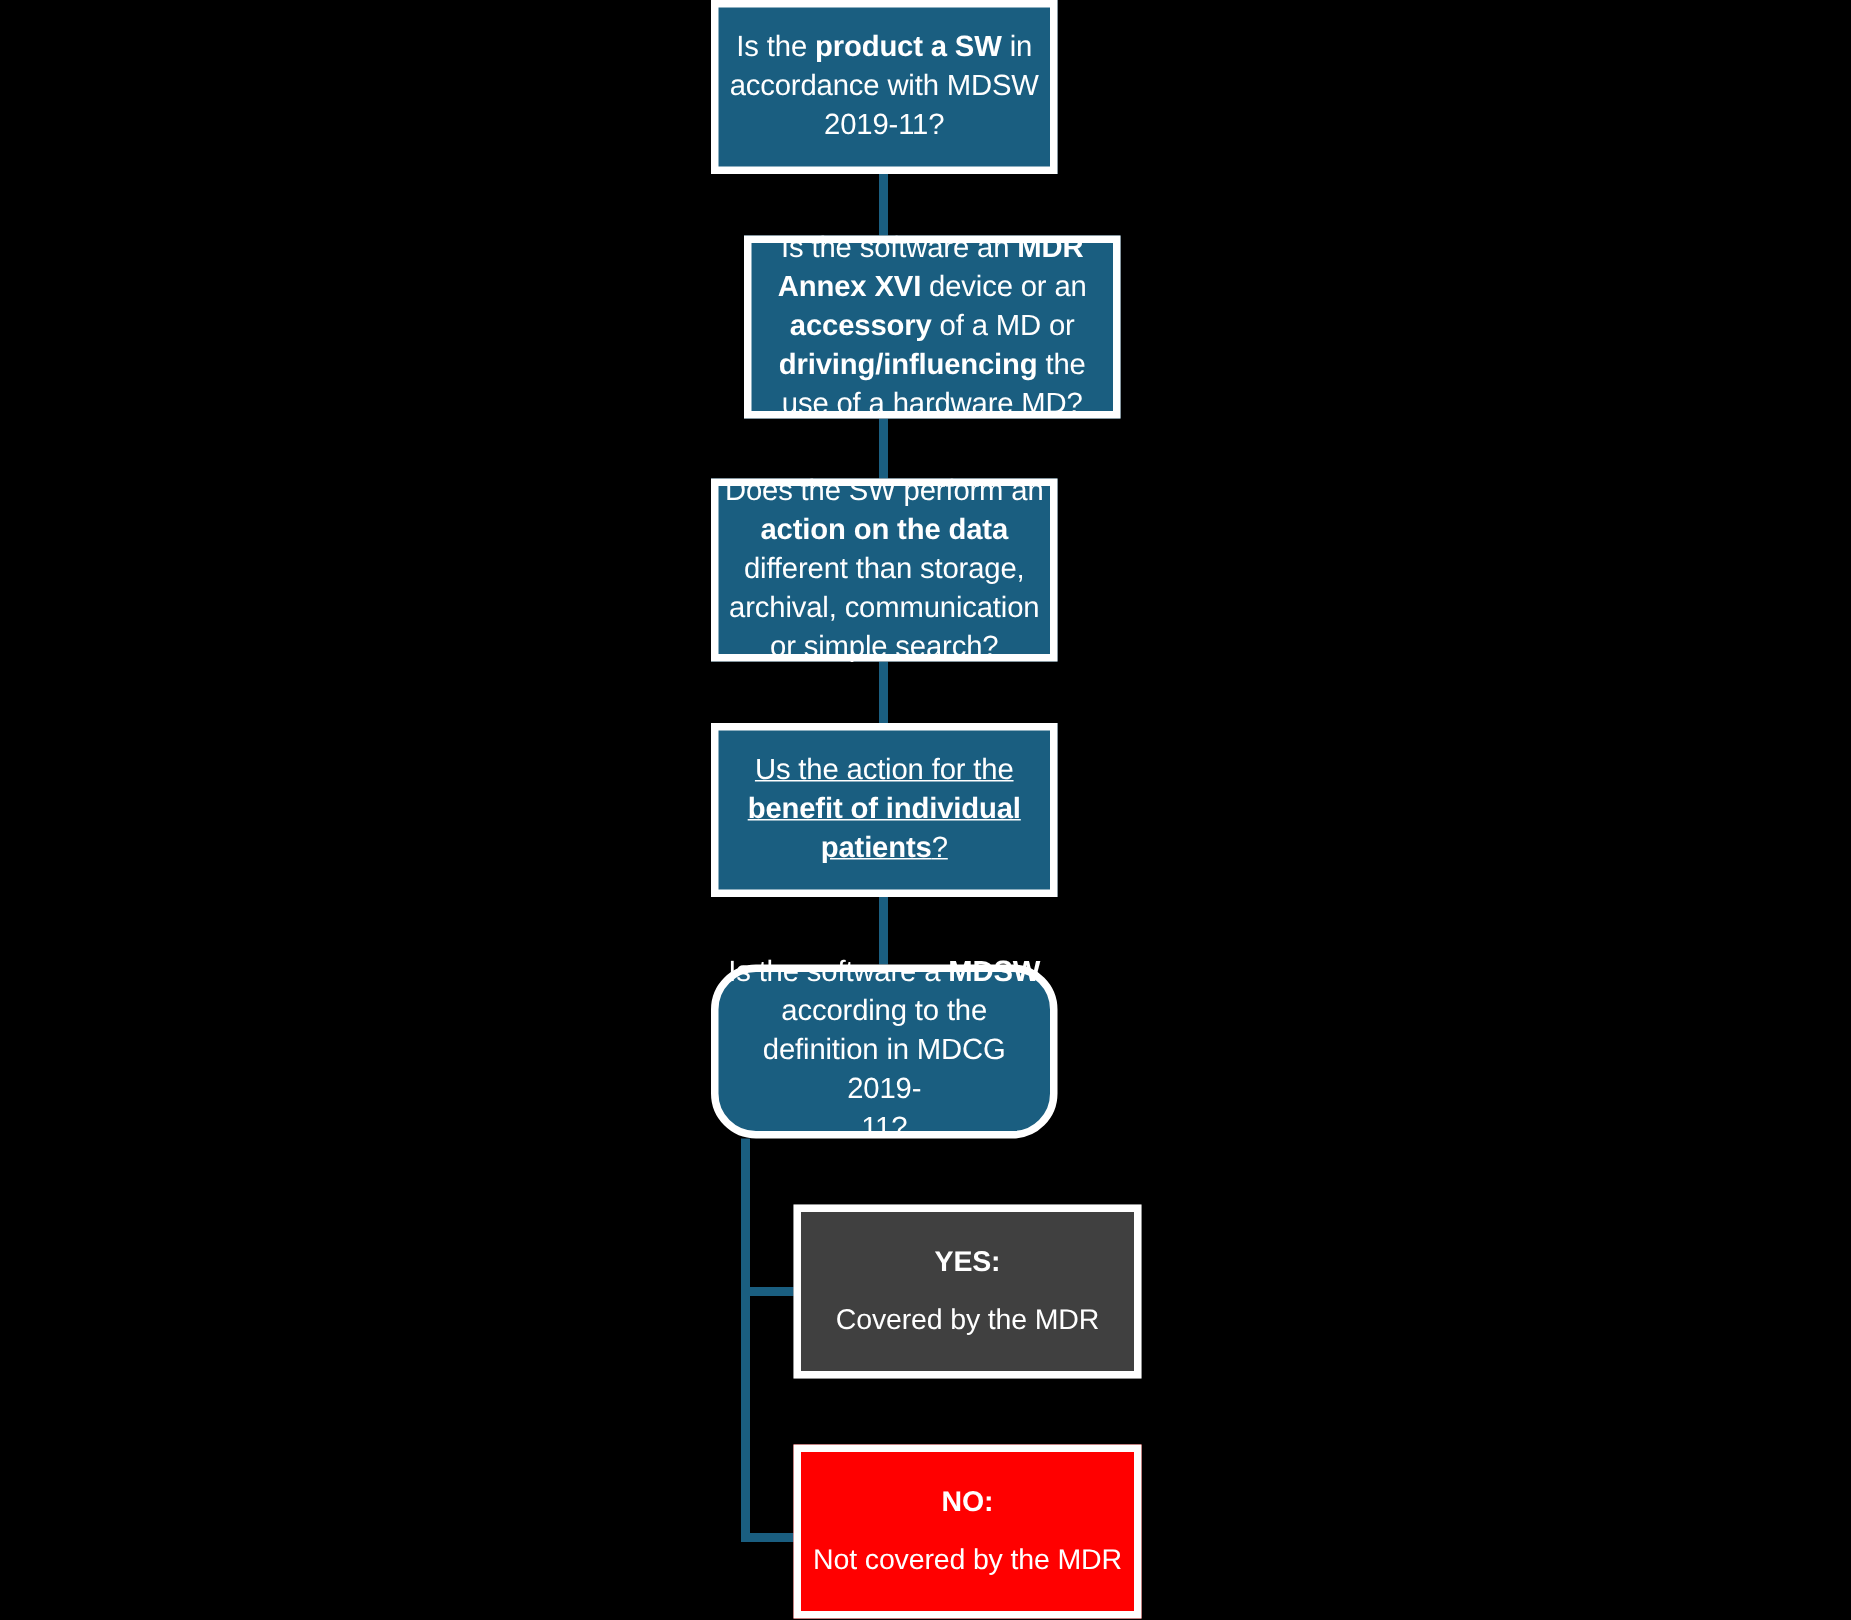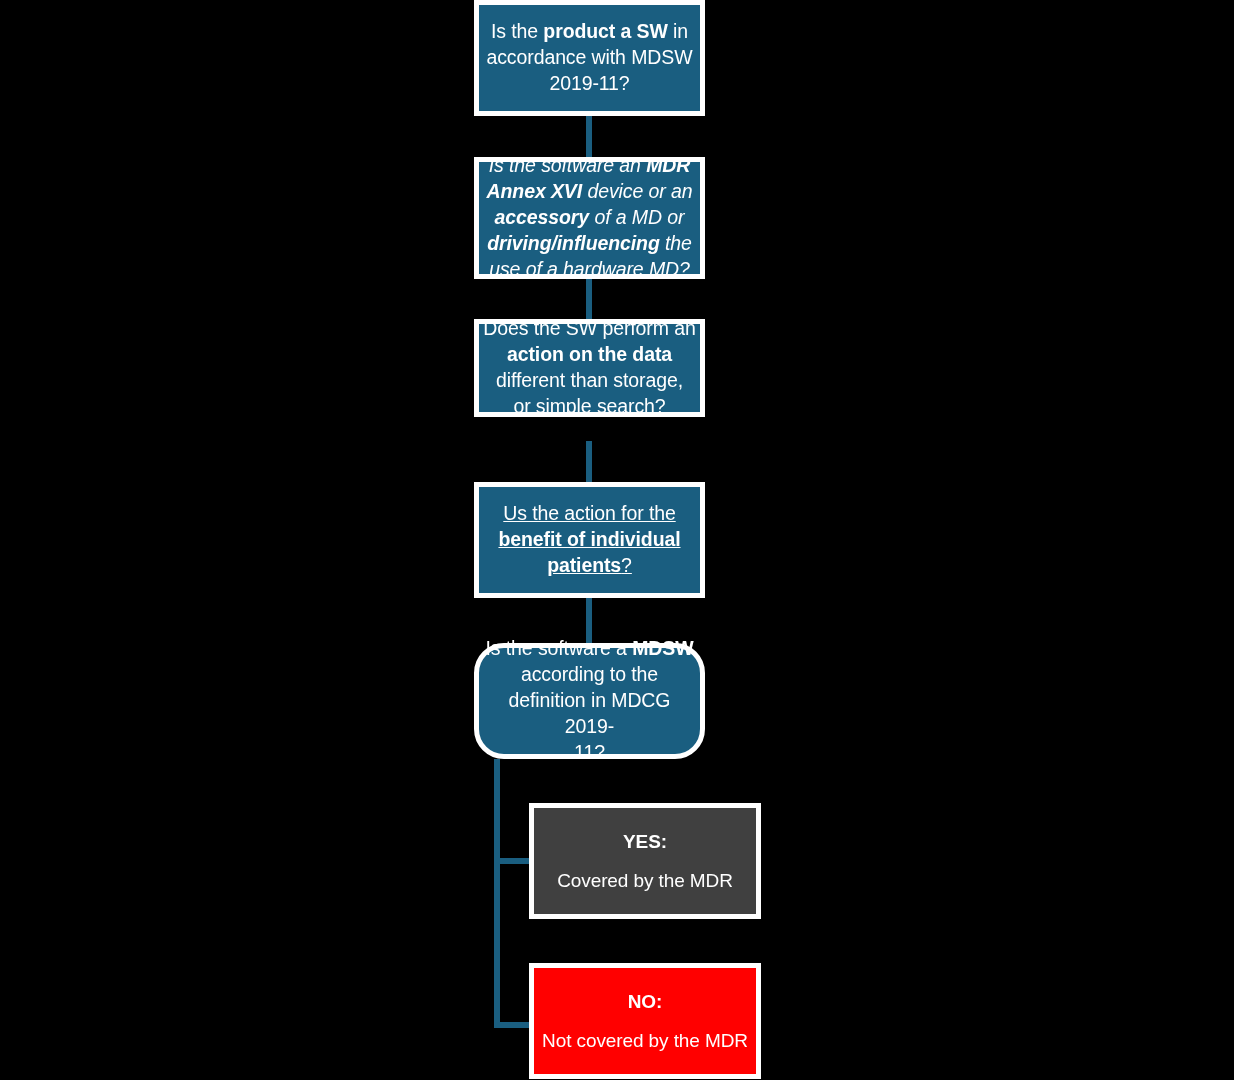--- a/index.html
+++ b/index.html
@@ -68,22 +68,22 @@
   .outcome-head {
     font-weight: 700;
     margin-bottom: 14px;
   }
   .outcome-body {
     font-weight: 400;
   }
 
   
   #node-1 { left: 474px; top: 0px;   width: 231px; height: 116px; }
-  #node-2 { left: 474px; top: 157px; width: 231px; height: 122px; font-style: italic; }
-  #node-3 { left: 474px; top: 319px; width: 231px; height: 98px; }
+  #node-2 { left: 496px; top: 157px; width: 251px; height: 122px; }
+  #node-3 { left: 474px; top: 319px; width: 231px; height: 122px; }
   #node-4 { left: 474px; top: 482px; width: 231px; height: 116px; text-decoration: underline; }
   #node-5 { left: 474px; top: 643px; width: 231px; height: 116px; border-radius: 30px; }
   #node-yes { left: 529px; top: 803px;  width: 232px; height: 116px; }
   #node-no  { left: 529px; top: 963px;  width: 232px; height: 116px; }
 
   
   #conn-1-2 { left: 586px; top: 116px; height: 41px; }
   #conn-2-3 { left: 586px; top: 279px; height: 40px; }
   #conn-3-4 { left: 586px; top: 441px; height: 41px; }
   #conn-4-5 { left: 586px; top: 598px; height: 45px; }
@@ -115,20 +115,21 @@
       <span class="line"><b>Annex XVI</b><span> device or an</span></span>
       <span class="line"><b>accessory</b><span> of a MD or</span></span>
       <span class="line"><b>driving/influencing</b><span> the</span></span>
       <span class="line"><span>use of a hardware MD?</span></span>
     </div>
 
   <div class="node decision" id="node-3">
       <span class="line"><span>Does the SW perform an</span></span>
       <span class="line"><b>action on the data</b></span>
       <span class="line"><span>different than storage,</span></span>
+      <span class="line"><span>archival, communication</span></span>
       <span class="line"><span>or simple search?</span></span>
     </div>
 
   <div class="node decision" id="node-4">
       <span class="line"><span>Us the action for the</span></span>
       <span class="line"><b>benefit of individual</b></span>
       <span class="line"><b>patients</b><span>?</span></span>
     </div>
 
   <div class="node decision" id="node-5">

